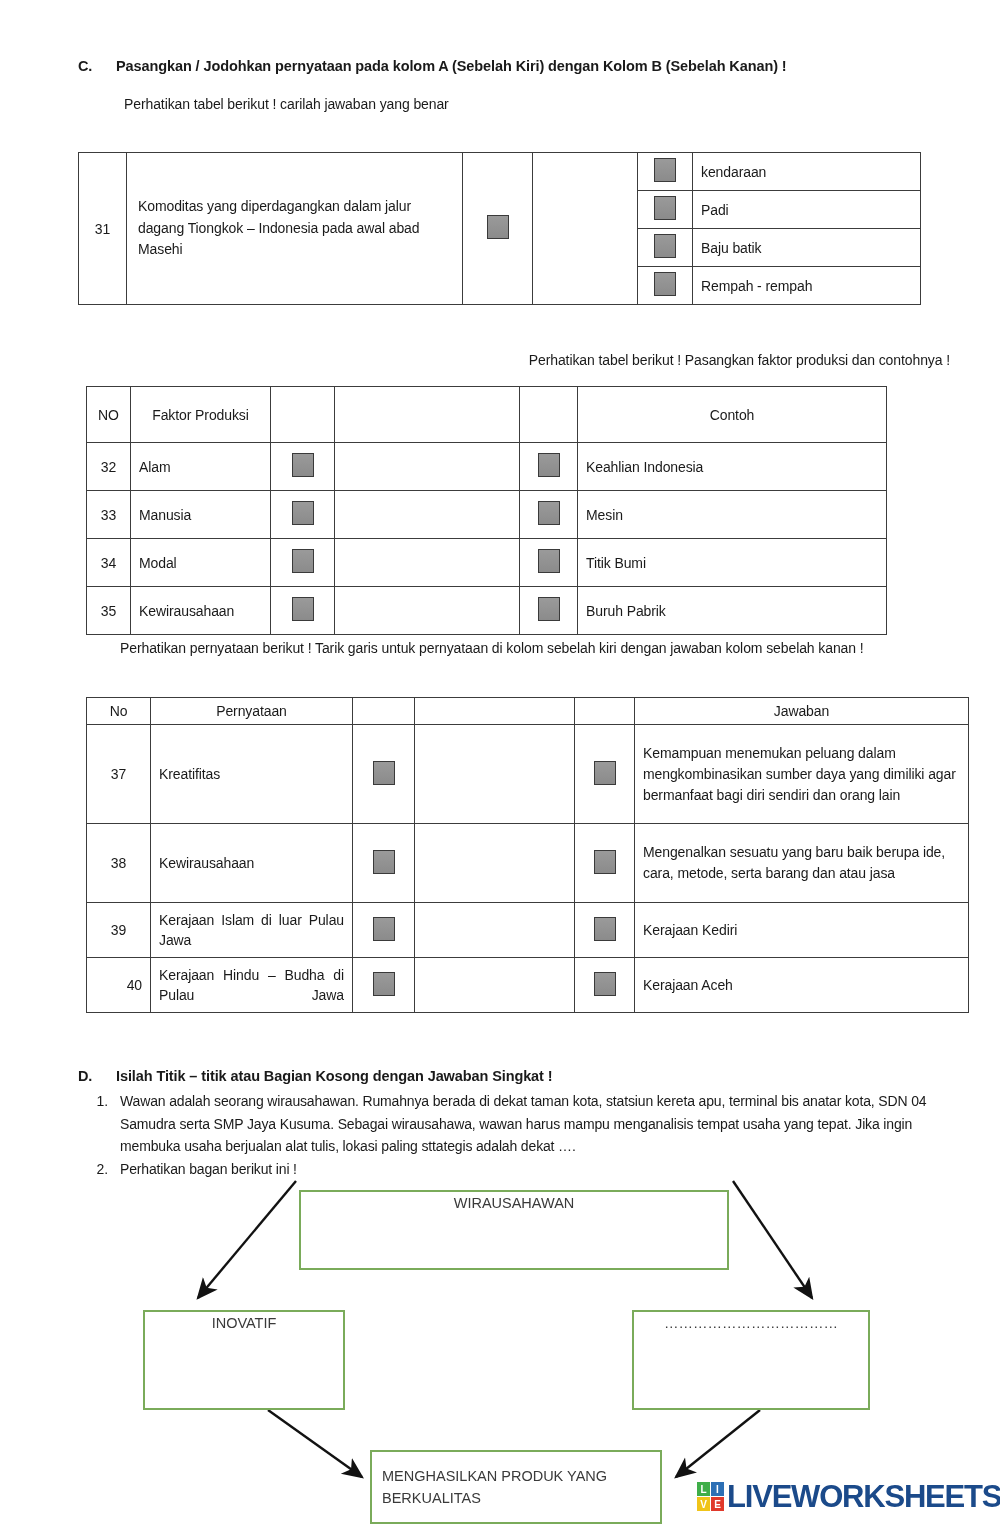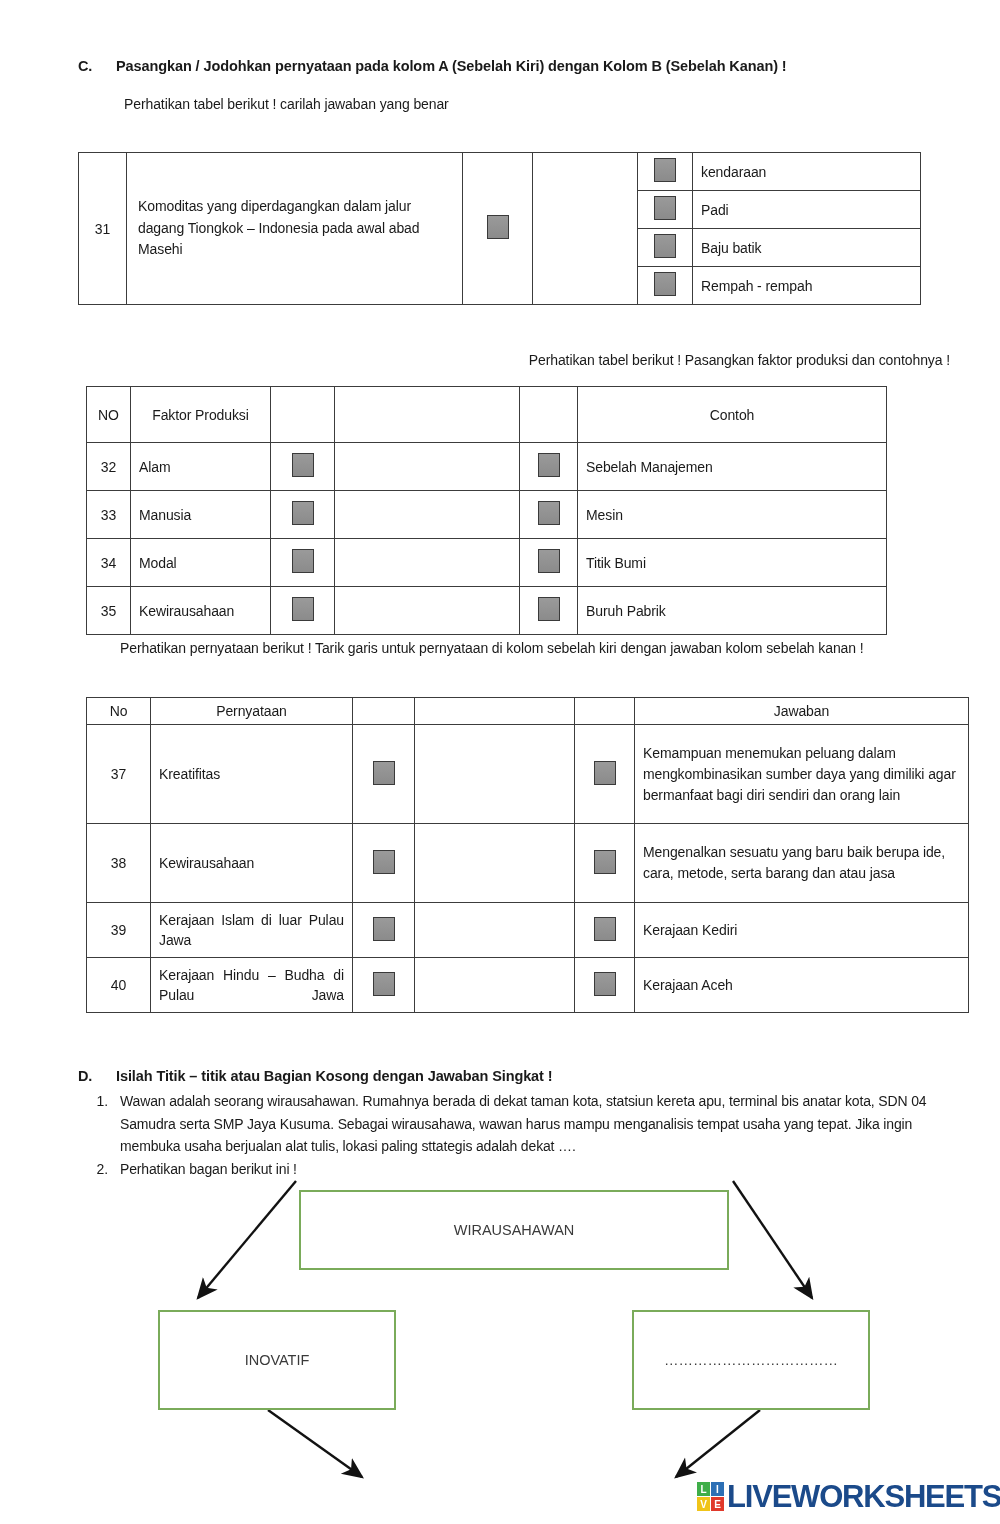--- a/index.html
+++ b/index.html
@@ -75,21 +75,21 @@
   .dtext { flex: 1; }
 
   
   #diagram { position: absolute; left: 0; top: 1180px; width: 1000px; height: 344px; }
   .dbox {
     position: absolute;
     border: 2px solid #7aab5a;
     background: #ffffff;
     box-sizing: border-box;
     display: flex;
-    align-items: center;
+    align-items: flex-start;
     justify-content: center;
     text-align: center;
     font-size: 14.5px;
     line-height: 1.55;
     color: #3a3a3a;
   }
   .dbox span { display: block; padding: 0 10px; }
   #svg-arrows { position: absolute; left: 0; top: 0; width: 1000px; height: 344px; }
 
   
@@ -198,21 +198,21 @@
       <th class="ctr bold">Contoh</th>
     </tr>
   </thead>
   <tbody>
     <tr>
       <td class="ctr" style="height:37px;">32</td>
       <td>Alam</td>
       <td class="cbcell"><span class="cbox"></span></td>
       <td></td>
       <td class="cbcell"><span class="cbox"></span></td>
-      <td>Sebelah Manajemen</td>
+      <td>Keahlian Indonesia</td>
     </tr>
     <tr>
       <td class="ctr" style="height:37px;">33</td>
       <td>Manusia</td>
       <td class="cbcell"><span class="cbox"></span></td>
       <td></td>
       <td class="cbcell"><span class="cbox"></span></td>
       <td>Mesin</td>
     </tr>
     <tr>
@@ -274,21 +274,21 @@
     </tr>
     <tr>
       <td class="ctr" style="height:44px;">39</td>
       <td class="justify" style="line-height:1.45;">Kerajaan Islam di luar Pulau Jawa</td>
       <td class="cbcell"><span class="cbox"></span></td>
       <td></td>
       <td class="cbcell"><span class="cbox"></span></td>
       <td>Kerajaan Kediri</td>
     </tr>
     <tr>
-      <td class="ctr" style="height:44px;">40</td>
+      <td class="ctr" style="height:44px;text-align:right;">40</td>
       <td class="justify" style="line-height:1.45;">Kerajaan Hindu – Budha di Pulau Jawa</td>
       <td class="cbcell"><span class="cbox"></span></td>
       <td></td>
       <td class="cbcell"><span class="cbox"></span></td>
       <td>Kerajaan Aceh</td>
     </tr>
   </tbody>
 </table>
 
 <div class="section-head" style="left:78px; top:1068px; width:900px;">
@@ -317,28 +317,32 @@
     <line x1="296" y1="1" x2="198" y2="118" stroke="#121212" stroke-width="2.4" marker-end="url(#ah)"></line>
     <line x1="733" y1="1" x2="812" y2="118" stroke="#121212" stroke-width="2.4" marker-end="url(#ah)"></line>
     <line x1="268" y1="230" x2="362" y2="297" stroke="#121212" stroke-width="2.4" marker-end="url(#ah)"></line>
     <line x1="760" y1="230" x2="676" y2="297" stroke="#121212" stroke-width="2.4" marker-end="url(#ah)"></line>
   </svg>
 
   <div class="dbox" style="left:299px; top:10px; width:430px; height:80px;">
     <span>WIRAUSAHAWAN</span>
   </div>
 
-  <div class="dbox" style="left:158px; top:130px; width:238px; height:100px;">
+  <div class="dbox" style="left:143px; top:130px; width:202px; height:100px;">
     <span>INOVATIF</span>
   </div>
 
   <div class="dbox" style="left:632px; top:130px; width:238px; height:100px;">
     <span>………………………………</span>
   </div>
 
+  <div class="dbox" style="left:370px; top:270px; width:292px; height:74px; flex-direction:column;">
+    <span>MENGHASILKAN PRODUK YANG</span>
+    <span>BERKUALITAS</span>
+  </div>
 </div>
 
 <div id="lw-logo">
   <div class="lw-grid">
     <div class="lw-sq" style="background:#3fae49;">L</div>
     <div class="lw-sq" style="background:#2c6fb5;">I</div>
     <div class="lw-sq" style="background:#f0c419;">V</div>
     <div class="lw-sq" style="background:#e0392b;">E</div>
   </div>
   <div id="lw-word">LIVEWORKSHEETS</div>

